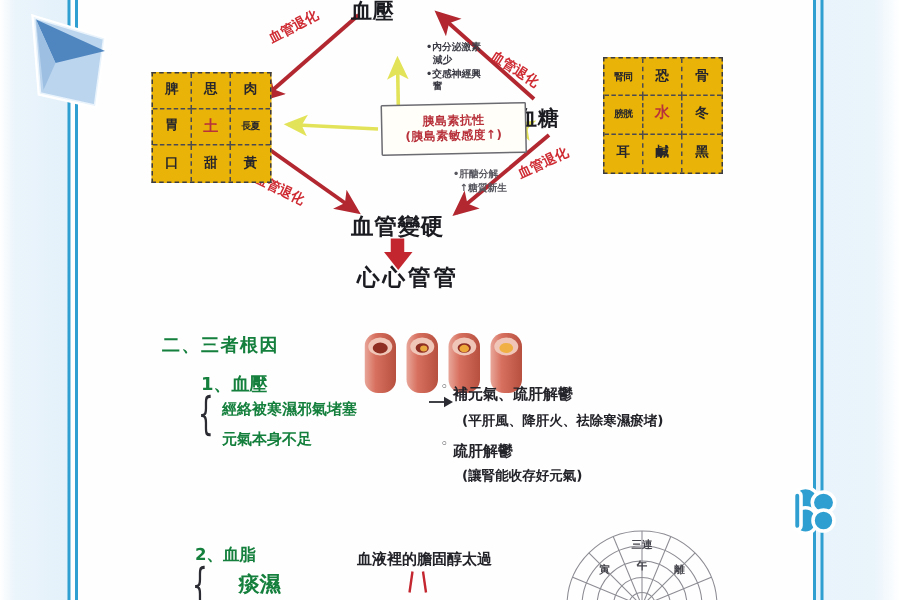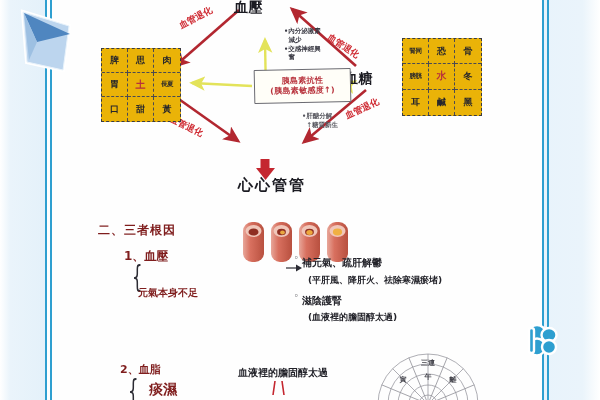--- a/index.html
+++ b/index.html
@@ -94,21 +94,21 @@
   }
   .grid .cell:nth-child(3n){border-right:none;}
   .grid .cell:nth-child(n+7){border-bottom:none;}
   .grid .cell.tiny{font-size:6.5px;letter-spacing:-.5px;}
   .grid .cell.elem{color:#b8323c;font-size:10px;}
   .grid-spleen{left:45px;top:48px;width:78px;height:72px;}
   .grid-kidney{left:346px;top:38px;width:78px;height:76px;}
 
   
   .sec{
-    position:absolute;color:#7f1d1d;font-weight:700;white-space:nowrap;
+    position:absolute;color:#15803d;font-weight:700;white-space:nowrap;margin-left:10px;
   }
   .s-head{left:42px;top:222px;font-size:12px;letter-spacing:1px;}
   .s-1{left:68px;top:248px;font-size:12px;}
   .s-1a{left:82px;top:266px;font-size:10px;}
   .s-1b{left:82px;top:286px;font-size:10px;}
   .s-2{left:64px;top:362px;font-size:11px;}
   .s-2a{left:93px;top:381px;font-size:14px;}
 
   .brace{
     position:absolute;font-size:30px;color:#2b2b33;font-weight:400;
@@ -201,20 +201,21 @@
       <path d="M230,268 L243,268" stroke="#2b2b33" stroke-width="1.2" fill="none"></path>
       <path d="M240,264.5 L246,268 L240,271.5 Z" fill="#2b2b33"></path>
 
       <path d="M219,381 L217,395" stroke="#c4262f" stroke-width="1.6" fill="none"></path>
       <path d="M226,381 L228,395" stroke="#c4262f" stroke-width="1.6" fill="none"></path>
     </svg>
 
     <div class="node n-xueya">血壓</div>
     <div class="node n-xuezhi">血脂</div>
     <div class="node n-xuetang">血糖</div>
+    <div class="node n-bianying">血管變硬</div>
     <div class="node n-xinxue">心心管管</div>
 
     <div class="lbl l1">血管退化</div>
     <div class="lbl l2">血管退化</div>
     <div class="lbl l3">血管退化</div>
     <div class="lbl l4">血管退化</div>
 
     <div class="micro m1" style="white-space:pre;">•內分泌激素
   減少
 •交感神經興
@@ -284,29 +285,30 @@
         </g>
       </svg>
     </div>
 
     <div class="sec s-head">二、三者根因</div>
 
     <div class="sec s-1">
       <span>1、</span><span>血壓</span>
     </div>
     <div class="brace br1">{</div>
+    <div class="sec s-1a">經絡被寒濕邪氣堵塞</div>
     <div class="sec s-1b">元氣本身不足</div>
 
     <div class="bullet b1">◦</div>
     <div class="rx rx-1p">(平肝風、降肝火、祛除寒濕瘀堵)</div>
     <div class="rx rx-1">補元氣、疏肝解鬱</div>
 
     <div class="bullet b2">◦</div>
-    <div class="rx rx-2">滋陰護腎</div>
-    <div class="rx rx-2p">(血液裡的膽固醇太過)</div>
+    <div class="rx rx-2">疏肝解鬱</div>
+    <div class="rx rx-2p">(讓腎能收存好元氣)</div>
 
     <div class="sec s-2">
       <span>2、</span><span>血脂</span>
     </div>
     <div class="brace br2">{</div>
     <div class="sec s-2a">痰濕</div>
 
     <div class="chol">血液裡的膽固醇太過</div>
 
     <svg class="wheel" viewBox="0 0 104 104">

